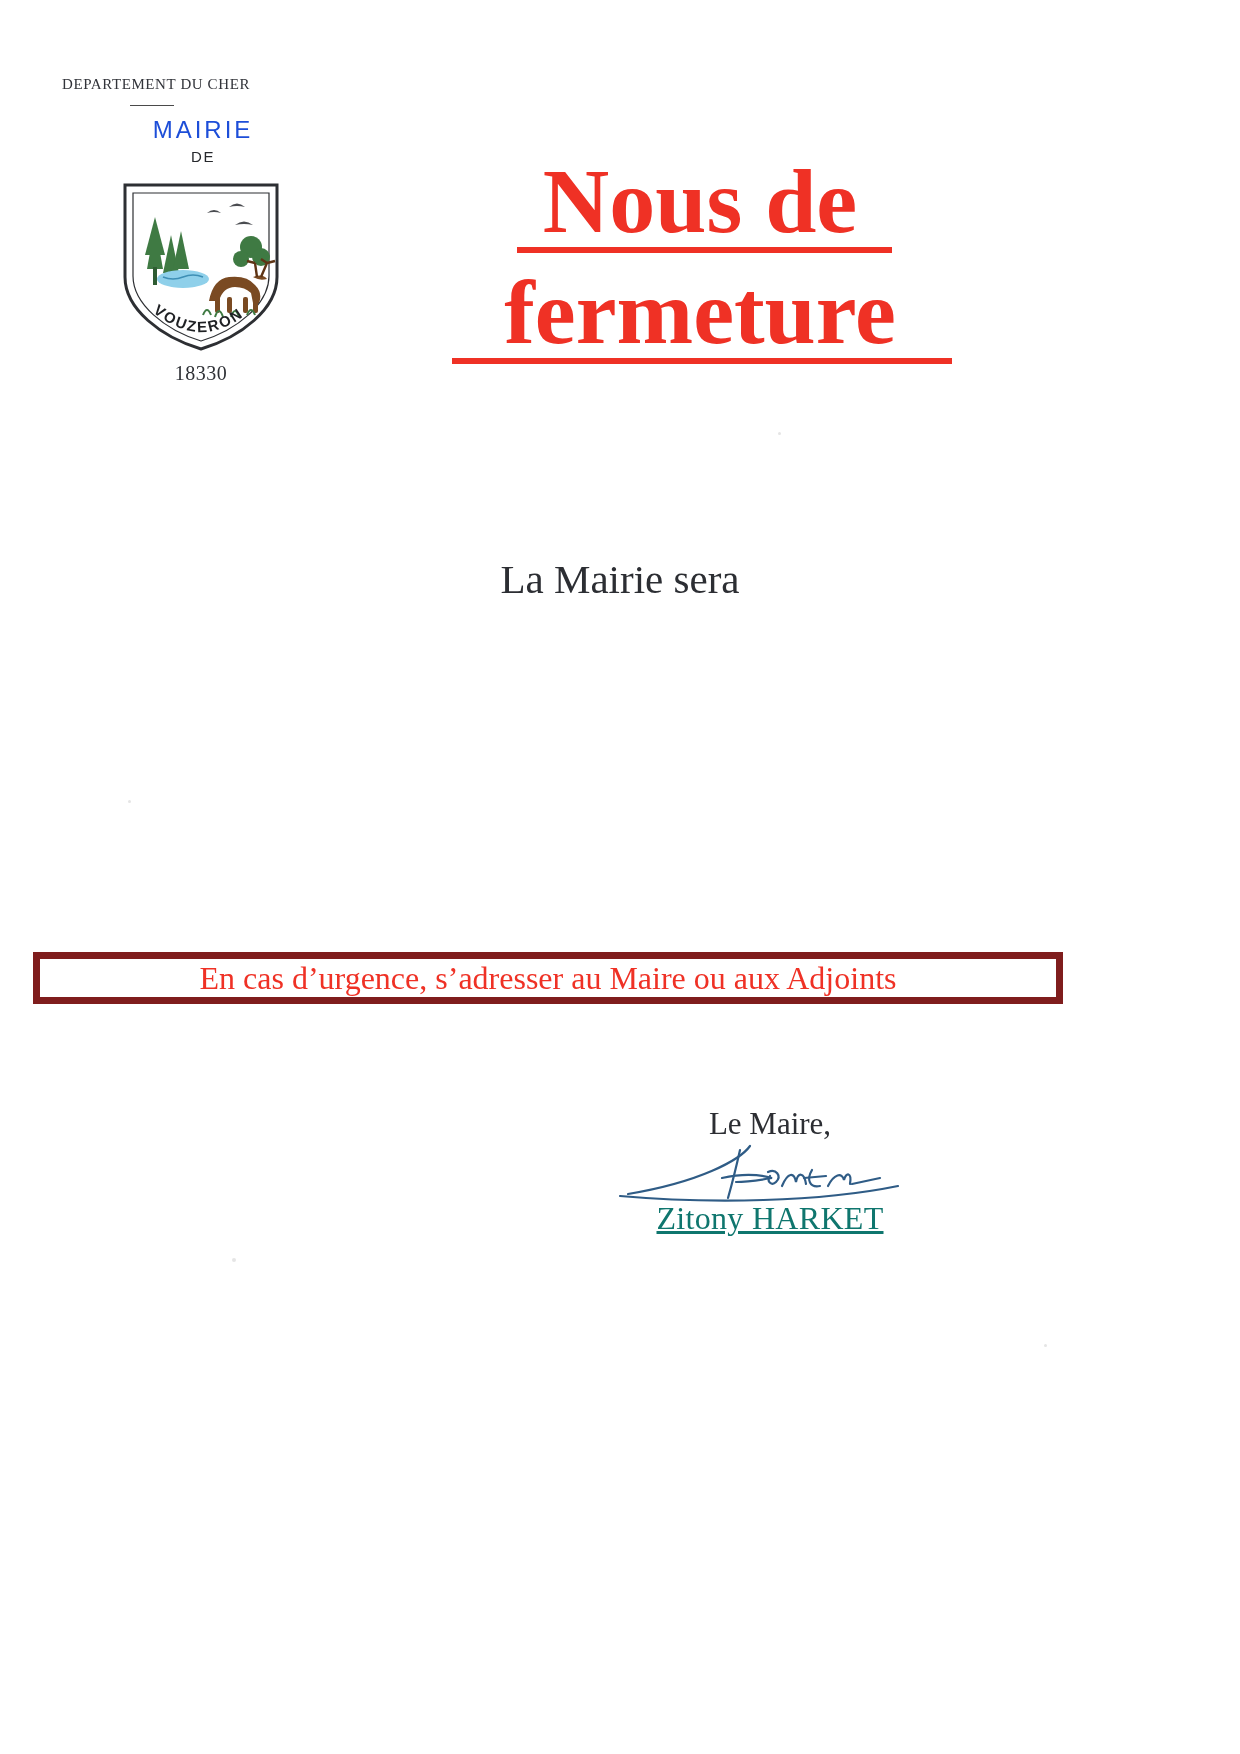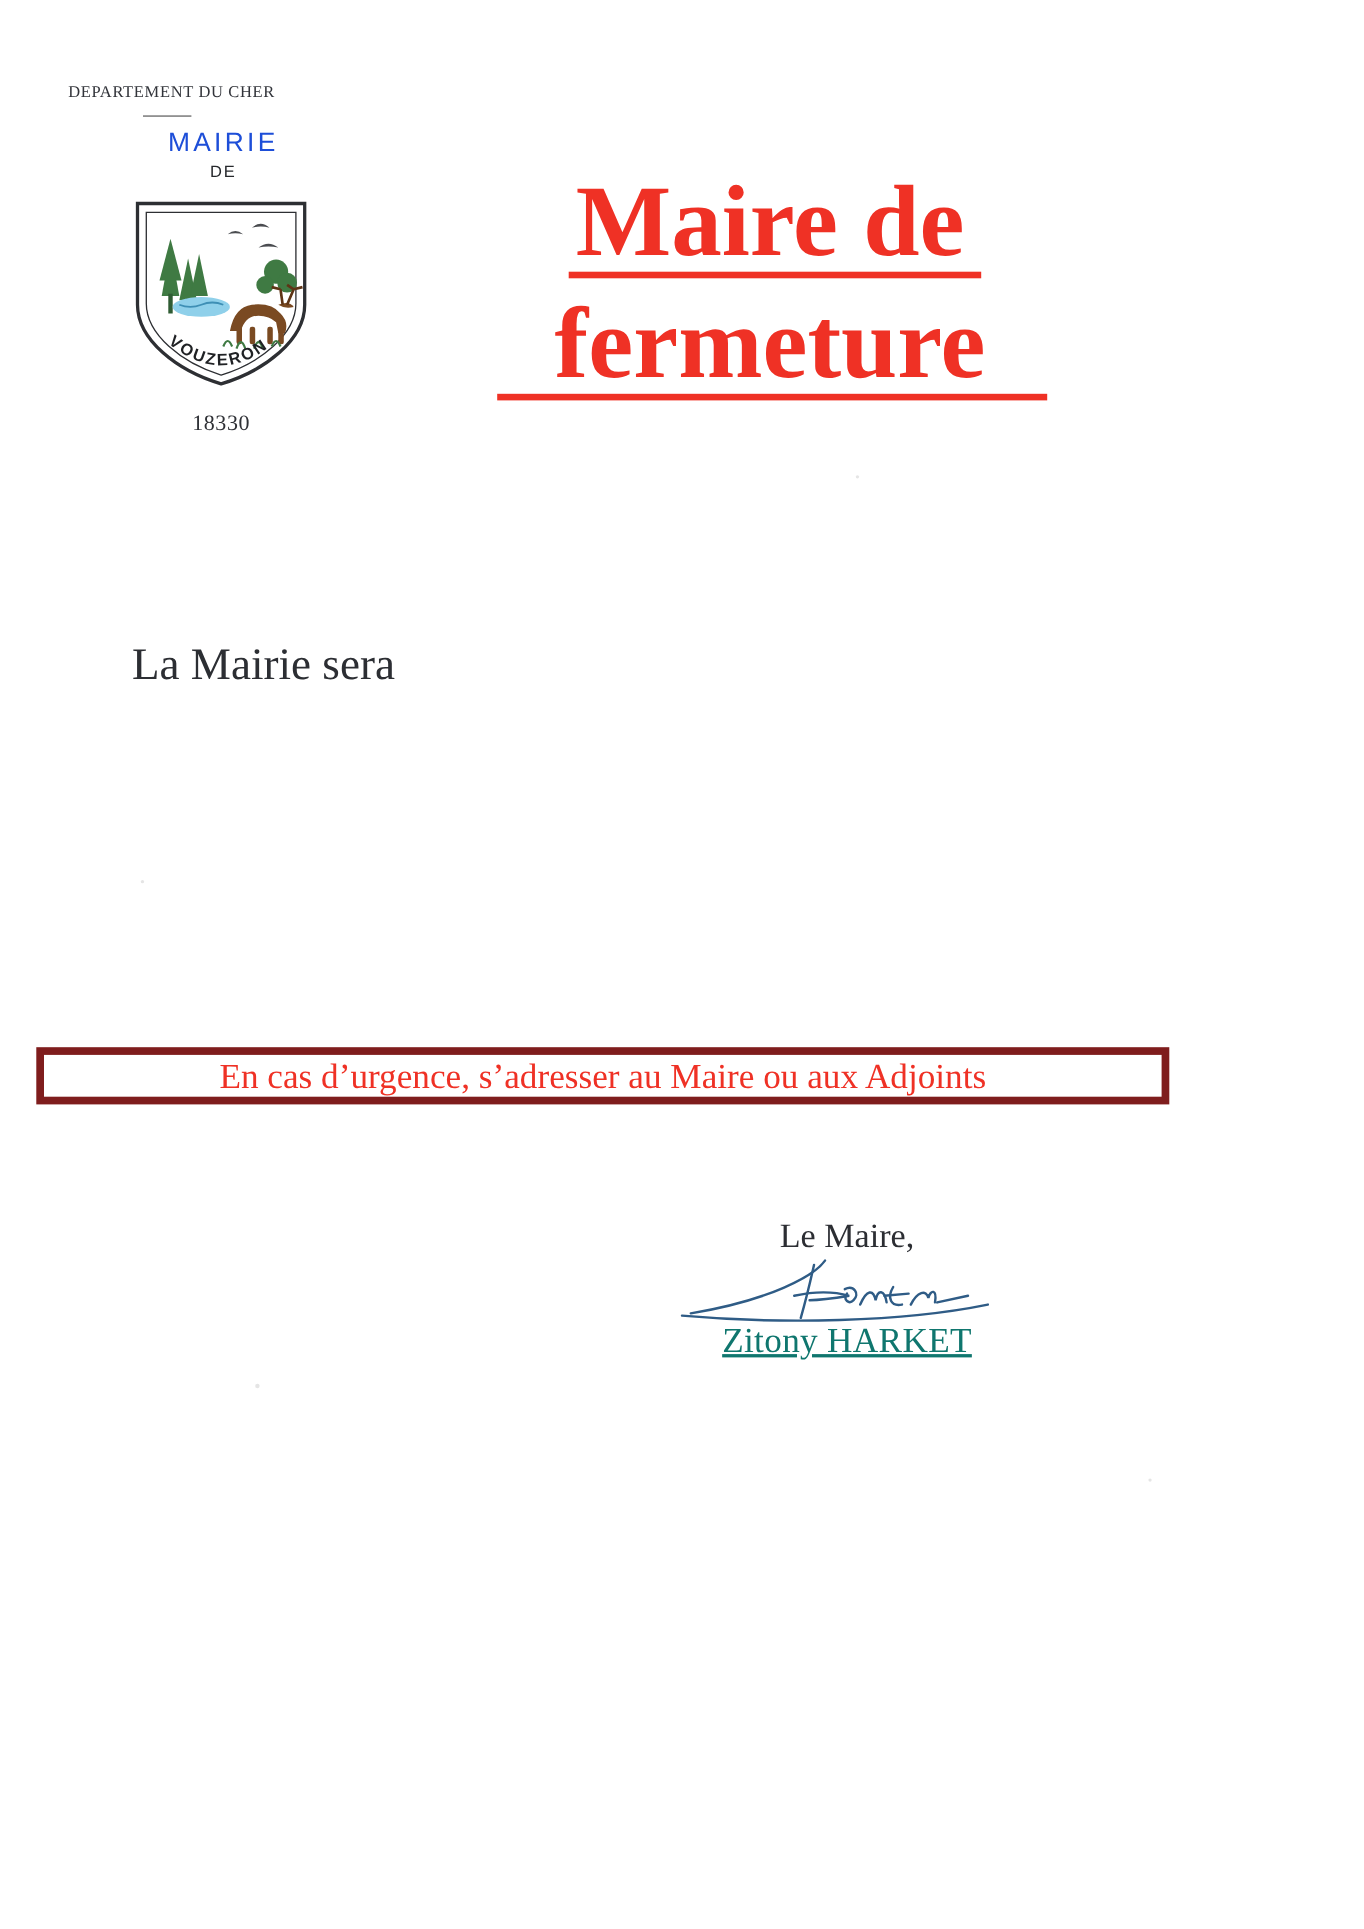--- a/index.html
+++ b/index.html
@@ -57,21 +57,21 @@
   .crest-wrap {
     margin-top: 8px;
     margin-left: 8px;
     display: flex;
     justify-content: center;
   }
   .postal {
     font-family: "Liberation Serif", serif;
     font-size: 20px;
     color: #2f3136;
-    margin-top: 16px;
+    margin-top: 4px;
     margin-left: 8px;
     letter-spacing: 0.5px;
   }
 
   
   .title-block {
     position: absolute;
     left: 400px;
     top: 150px;
     width: 600px;
@@ -96,21 +96,21 @@
   .t1 .ul { width: 375px; margin-left: 8px; }
   .t2 .ul { width: 500px; margin-left: 4px; }
   .t2 { margin-top: 8px; }
 
   
   .body-block {
     position: absolute;
     left: 120px;
     top: 552px;
     width: 1000px;
-    margin-top: 24px;
+    text-align: center;
   }
   .lead {
     font-size: 41px;
     line-height: 1.32;
     color: #2c2e33;
   }
   .date {
     font-weight: bold;
     font-size: 54px;
     color: #ef3125;
@@ -236,21 +236,21 @@
         <textPath href="#arcpath" startOffset="8%">VOUZERON</textPath>
       </text>
     </svg>
   </div>
 
   <div class="postal">18330</div>
 </div>
 
 <div class="title-block">
   <div class="title-line t1">
-    <span>Maire de</span>
+    <span>Nous de</span>
     <span class="ul"></span>
   </div>
   <div class="title-line t2">
     <span>fermeture</span>
     <span class="ul"></span>
   </div>
 </div>
 
 <div class="body-block">
   <div class="lead">La Mairie sera</div>

